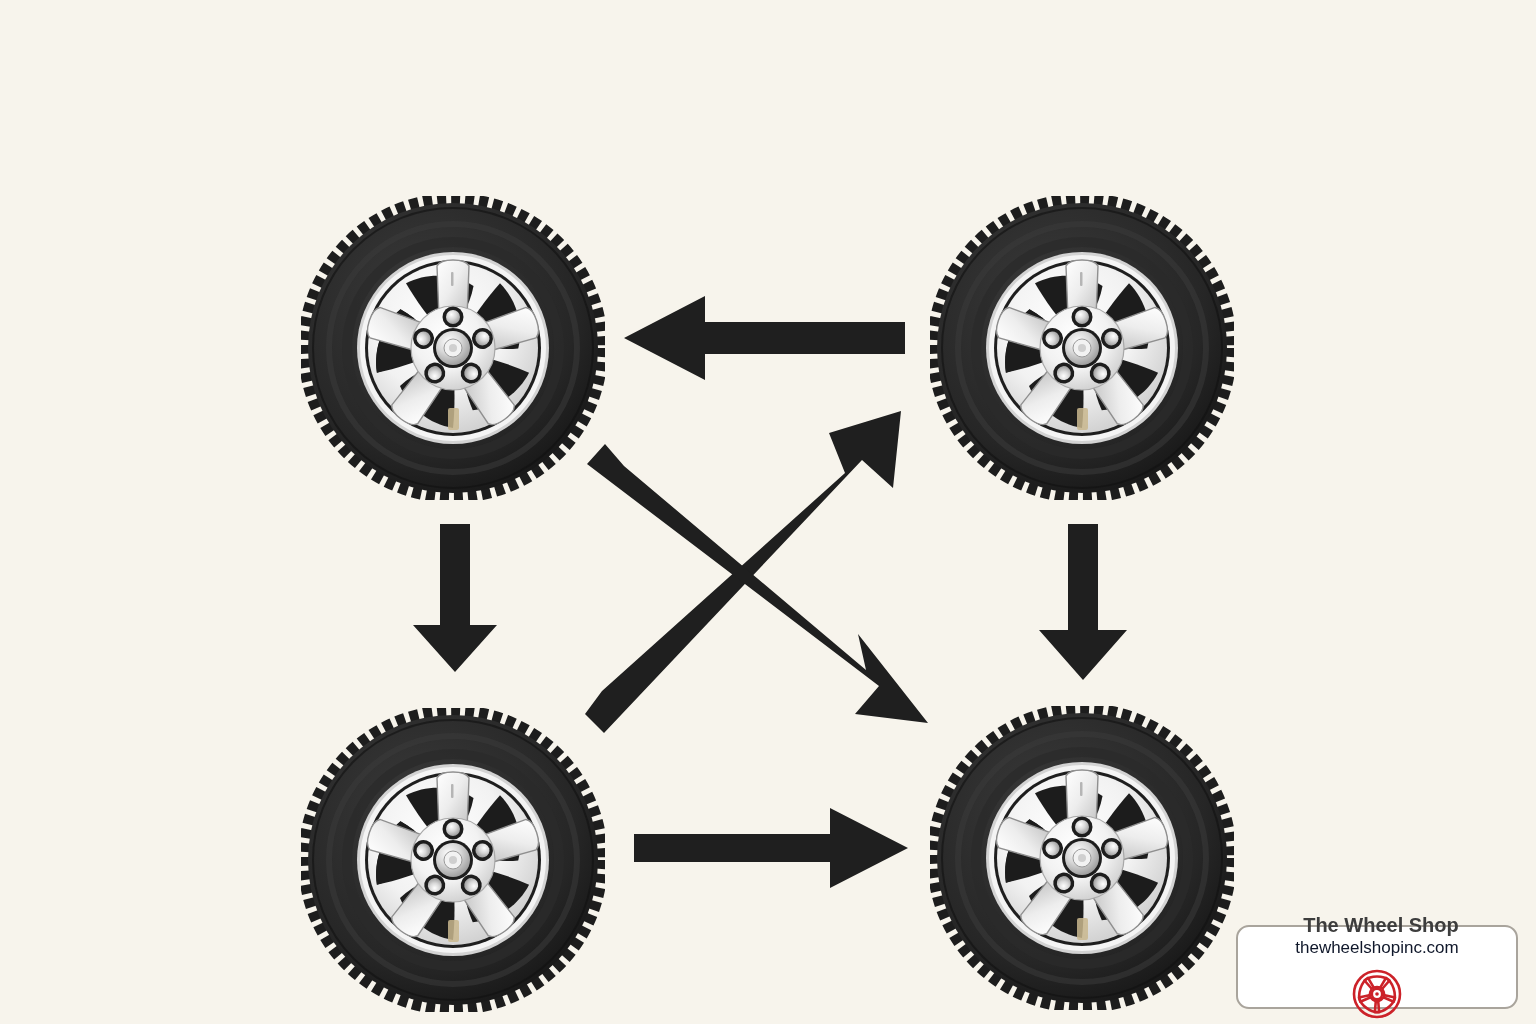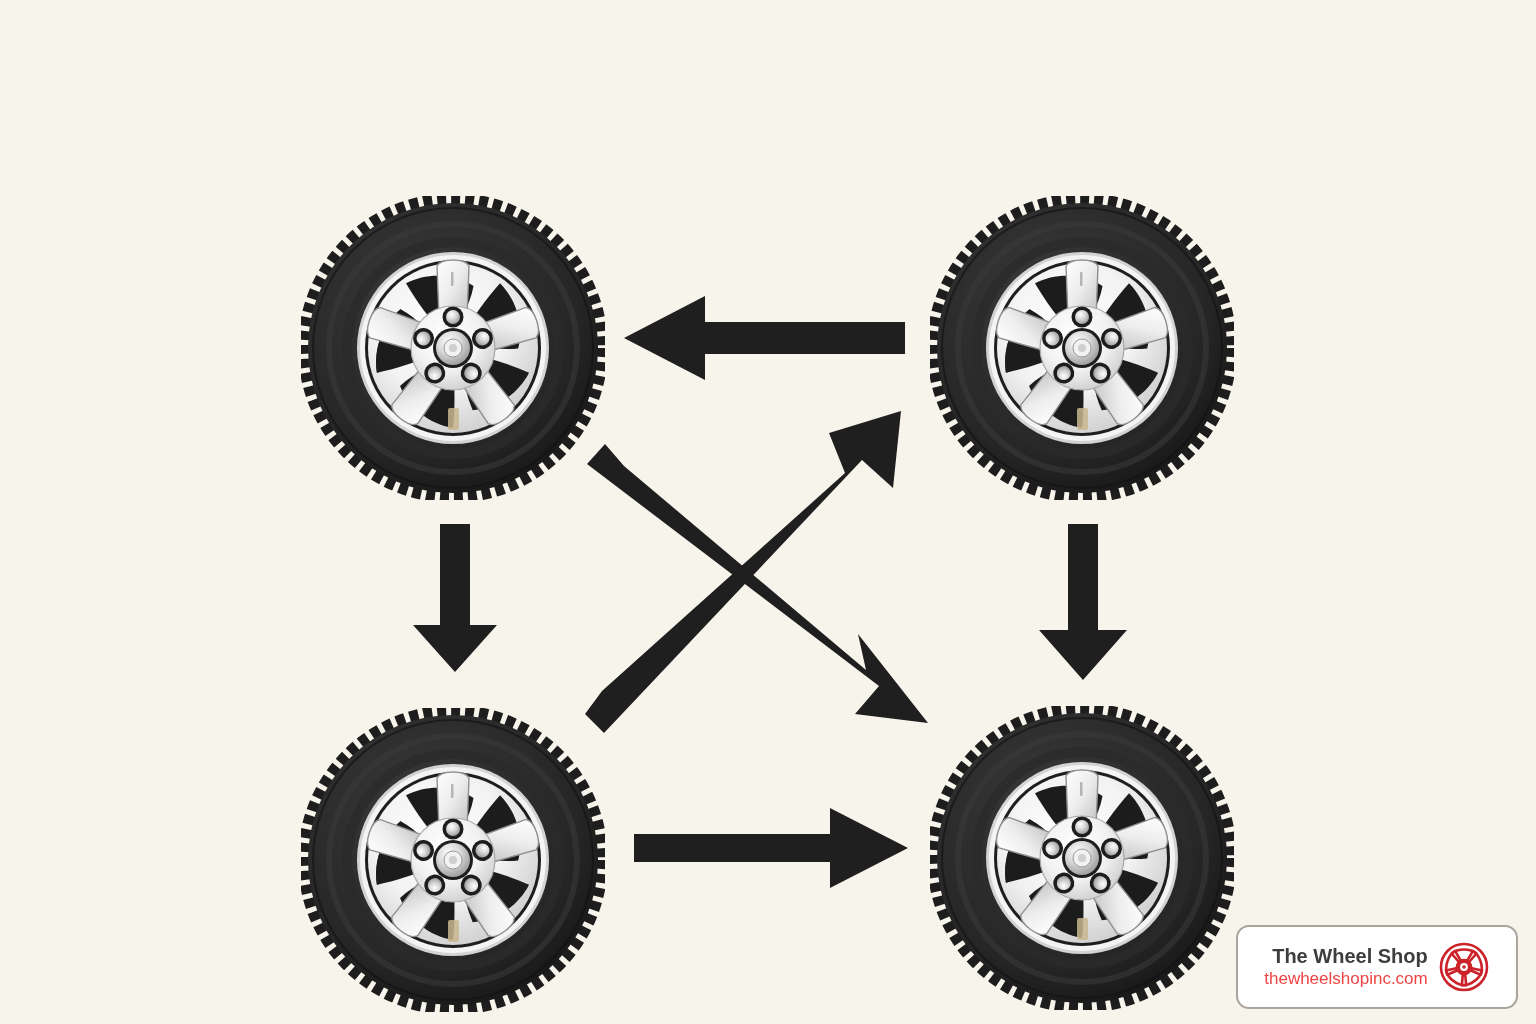--- a/index.html
+++ b/index.html
@@ -76,40 +76,41 @@
     height: 84px;
     background: #ffffff;
     border: 2px solid #a9a49c;
     border-radius: 13px;
     box-sizing: border-box;
     display: flex;
     align-items: center;
     justify-content: center;
     gap: 10px;
     padding: 0 12px;
+    flex-direction: column;
   }
   .badge-text {
     display: flex;
     flex-direction: column;
     align-items: flex-end;
     justify-content: center;
     line-height: 1.18;
   }
   .badge-name {
     font-family: "Liberation Sans", sans-serif;
     font-size: 20px;
     font-weight: bold;
     color: #3d3d3d;
     white-space: nowrap;
   }
   .badge-url {
     font-family: "Liberation Sans", sans-serif;
     font-size: 17px;
     font-weight: normal;
-    color: #ef4444;
+    color: #0f172a;
     white-space: nowrap;
   }
   .badge-logo { flex: 0 0 auto; line-height: 0; }
 </style>
 </head>
 <body>
 
 <div id="stage">
 
 

